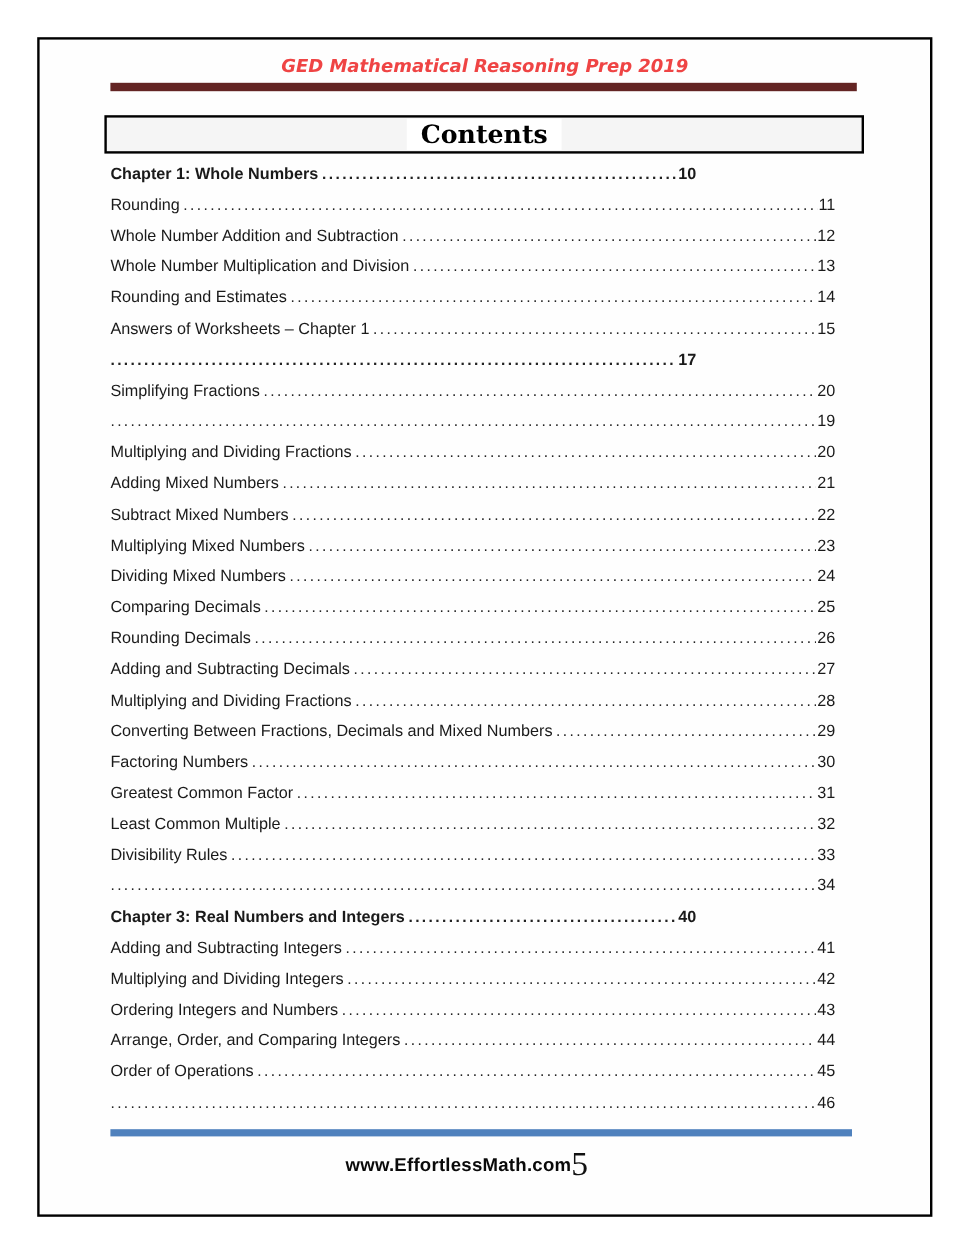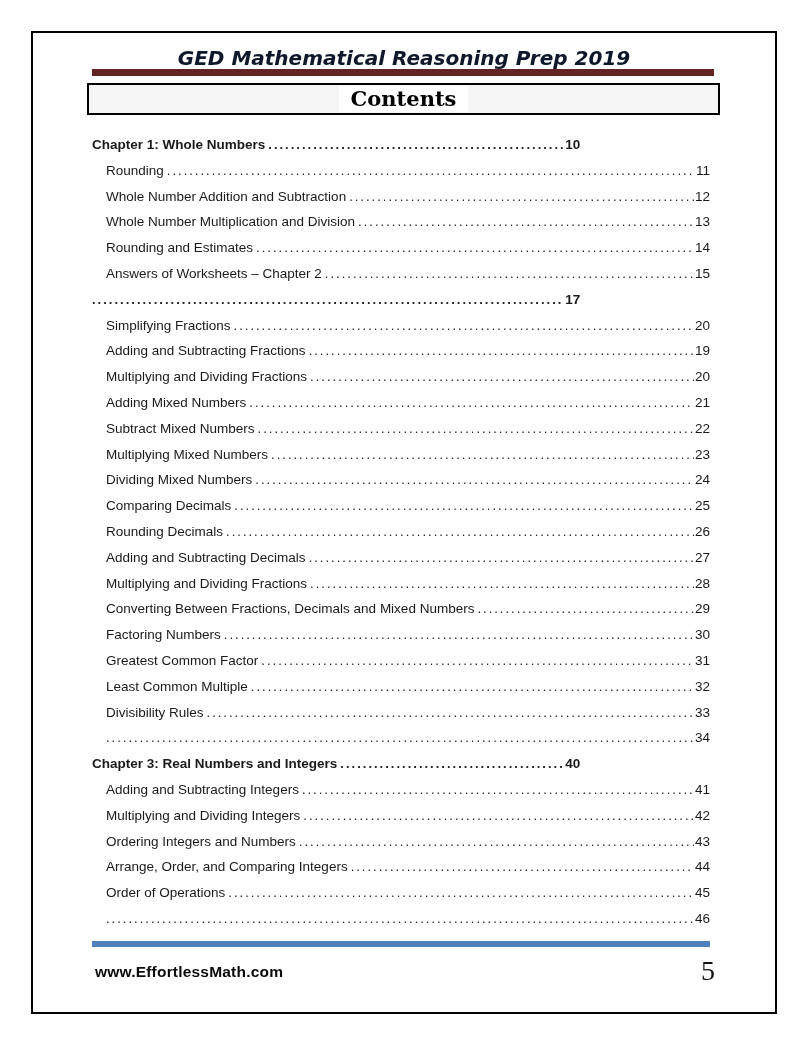--- a/index.html
+++ b/index.html
@@ -2,41 +2,41 @@
 <html style="--maroon: #632423; --blue: #4f81bd; --boxbg: #f5f5f5;"><head>
 <meta charset="utf-8">
 <style>
   html,body{margin:0;padding:0;background:#ffffff;}
   body{width:808px;height:1045px;position:relative;overflow:hidden;
        font-family:"Liberation Sans",sans-serif;}
   .page{position:absolute;left:31px;top:31px;width:746px;height:983px;
         border:2.5px solid #000;background:#fefefe;box-sizing:border-box;}
   .header-title{position:absolute;left:0;top:13px;width:100%;text-align:center;
         font-family:"DejaVu Sans",sans-serif;font-style:italic;font-weight:bold;
-        font-size:20px;color:#0f172a;}
+        font-size:15px;color:#ef4444;}
   .rule-top{position:absolute;left:59px;top:36px;width:622px;height:7px;
         background:var(--maroon,#632423);}
-  .contents-box{position:absolute;left:54px;top:50px;width:629px;height:28px;
+  .contents-box{position:absolute;left:54px;top:63px;width:629px;height:28px;
         background:var(--boxbg,#f5f5f5);border:2px solid #000;
         display:flex;align-items:center;justify-content:center;}
   .contents-heading{font-family:"DejaVu Serif",serif;font-weight:bold;
         font-size:21px;color:#000;background:#ffffff;padding:1px 12px;line-height:1.1;}
   .toc{position:absolute;left:59px;top:99px;width:618px;}
   .toc-row{display:flex;align-items:flex-start;height:25.8px;line-height:25.8px;
         font-size:13.5px;color:#1a1a1a;}
   .toc-row.chapter{font-weight:bold;width:79%;}
-  .toc-row.section{margin-left:14px;width:calc(100% - 14px);}
+  .toc-row.section{width:calc(100% - 14px);}
   .toc-title{flex-shrink:0;white-space:nowrap;padding-right:3px;}
   .leader{flex:1;overflow:hidden;white-space:nowrap;letter-spacing:2px;
         font-size:13px;color:#222;}
   .toc-page{flex-shrink:0;padding-left:1px;}
   .rule-bottom{position:absolute;left:59px;top:908px;width:618px;height:6px;
         background:var(--blue,#4f81bd);}
-  .footer-row{position:absolute;left:62px;top:922px;width:622px;
-        display:flex;justify-content:space-between;align-items:flex-start;}
+  .footer-row{position:absolute;left:46px;top:922px;width:622px;
+        display:flex;justify-content:center;align-items:flex-start;}
   .site{font-weight:bold;font-size:15.5px;color:#0a0a0a;letter-spacing:0.2px;
         padding-top:8px;}
   .pagenum{font-family:"Liberation Serif",serif;font-size:28px;color:#111;
         padding-right:2px;}
 </style>
 </head>
 <body>
 
 <div class="page">
 
@@ -68,35 +68,34 @@
         <span class="toc-title">Whole Number Multiplication and Division</span>
         <span class="leader">............................................................................................................................................................................................................................................................................................................</span>
         <span class="toc-page">13</span>
       </div>
       <div class="toc-row section">
         <span class="toc-title">Rounding and Estimates</span>
         <span class="leader">............................................................................................................................................................................................................................................................................................................</span>
         <span class="toc-page">14</span>
       </div>
       <div class="toc-row section">
-        <span class="toc-title">Answers of Worksheets – Chapter 2</span>
+        <span class="toc-title">Answers of Worksheets – Chapter 1</span>
         <span class="leader">............................................................................................................................................................................................................................................................................................................</span>
         <span class="toc-page">15</span>
       </div>
       <div class="toc-row chapter">
         <span class="leader">............................................................................................................................................................................................................................................................................................................</span>
         <span class="toc-page">17</span>
       </div>
       <div class="toc-row section">
         <span class="toc-title">Simplifying Fractions</span>
         <span class="leader">............................................................................................................................................................................................................................................................................................................</span>
         <span class="toc-page">20</span>
       </div>
       <div class="toc-row section">
-        <span class="toc-title">Adding and Subtracting Fractions</span>
         <span class="leader">............................................................................................................................................................................................................................................................................................................</span>
         <span class="toc-page">19</span>
       </div>
       <div class="toc-row section">
         <span class="toc-title">Multiplying and Dividing Fractions</span>
         <span class="leader">............................................................................................................................................................................................................................................................................................................</span>
         <span class="toc-page">20</span>
       </div>
       <div class="toc-row section">
         <span class="toc-title">Adding Mixed Numbers</span>

